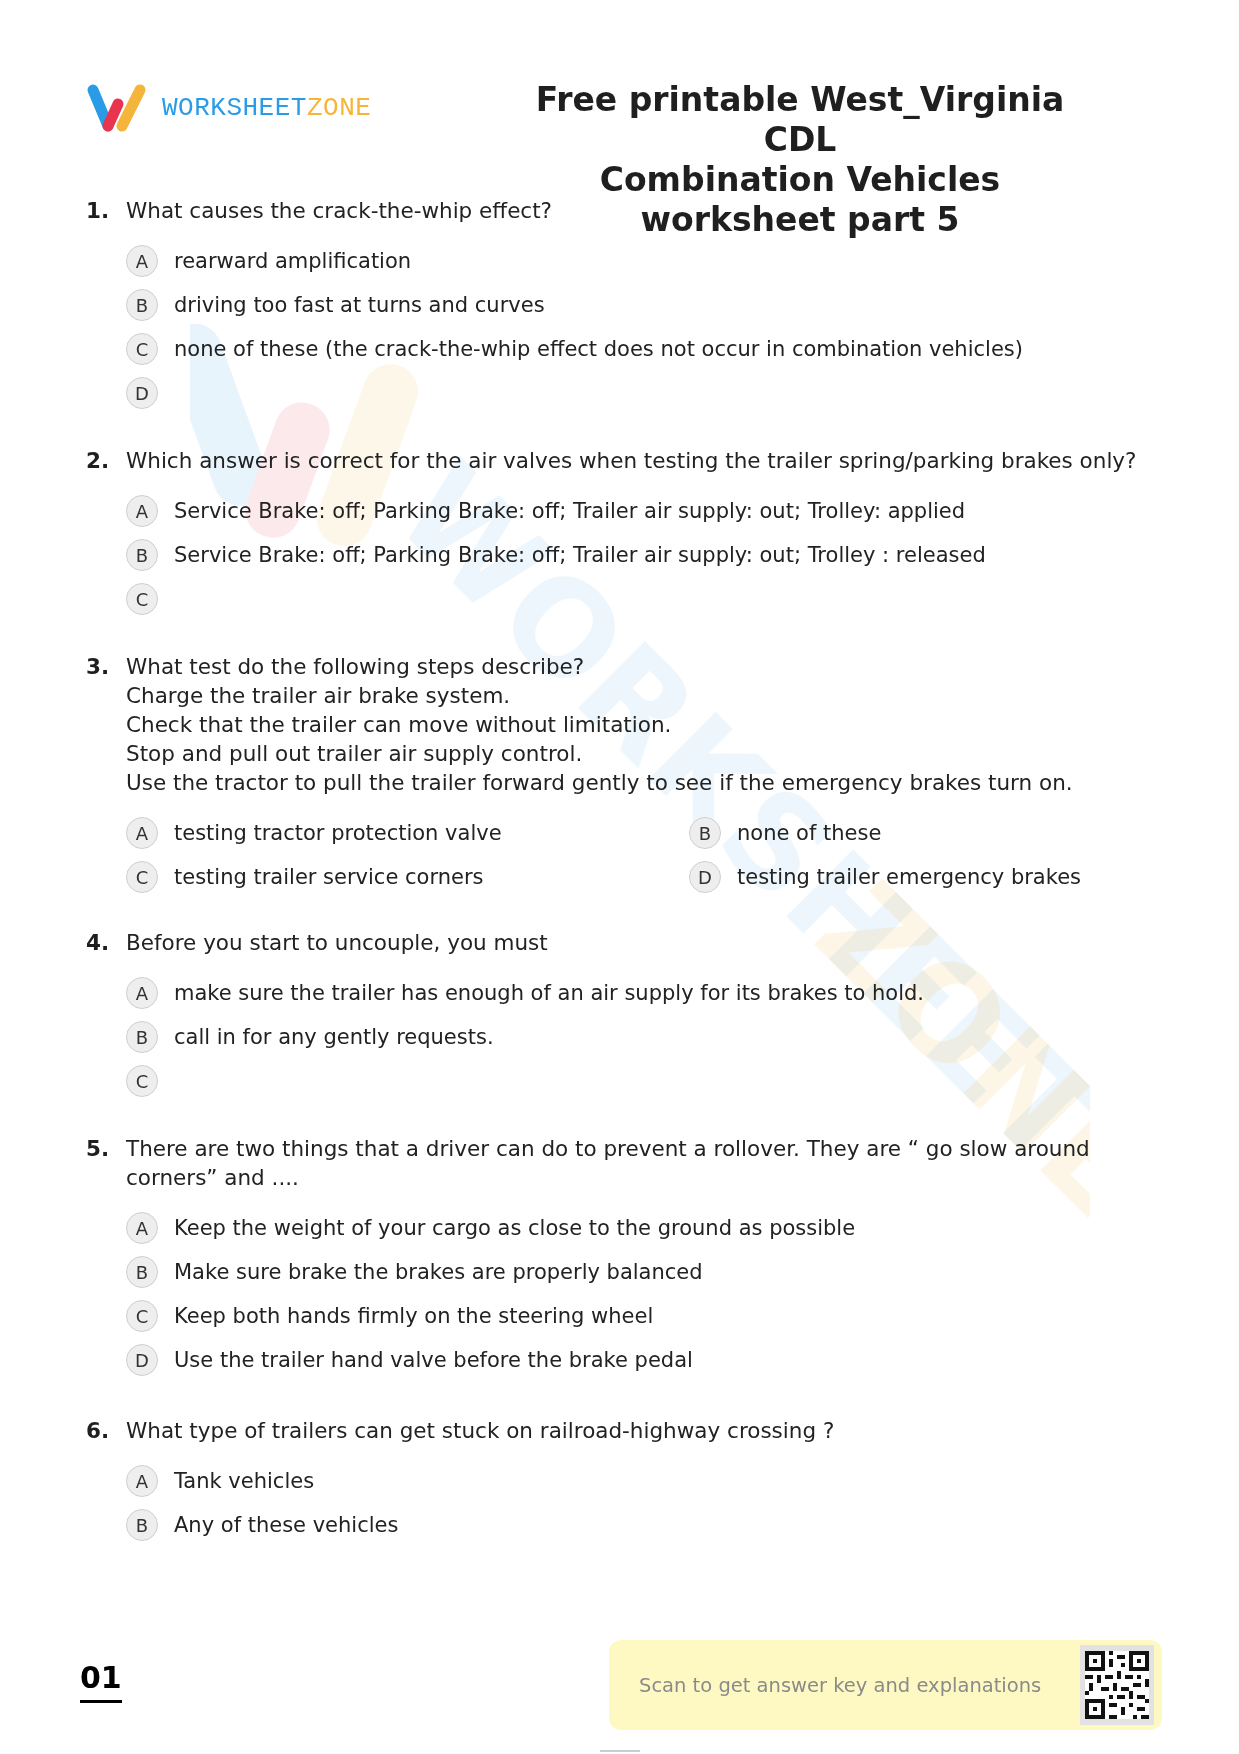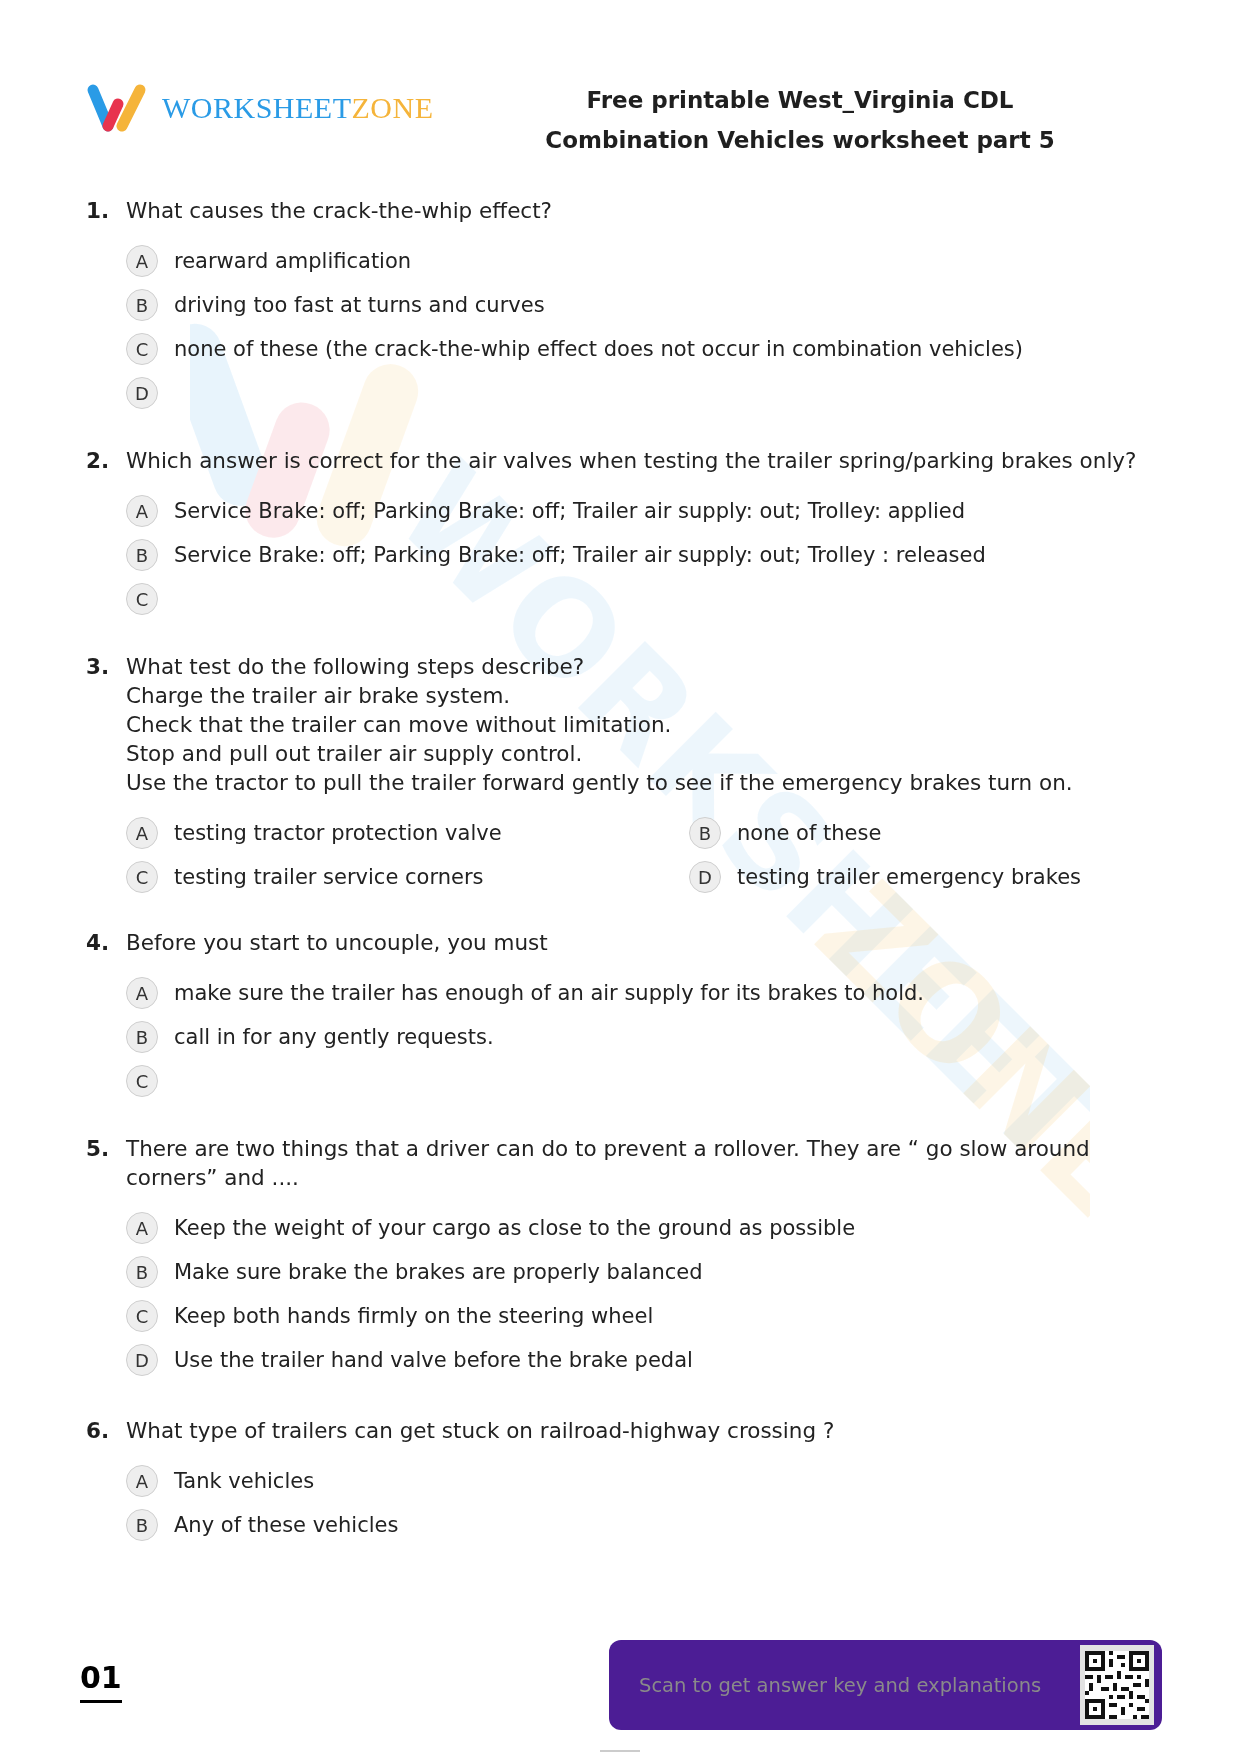--- a/index.html
+++ b/index.html
@@ -15,35 +15,35 @@
       left: 190px; top: 320px;
       width: 900px; height: 900px;
       pointer-events: none;
       z-index: 0;
     }
     .header { position: absolute; left: 0; top: 0; width: 1239px; height: 170px; z-index: 1; }
     .logo { position: absolute; left: 84px; top: 82px; display: flex; align-items: center; }
     .logo svg { width: 68px; height: 52px; }
     .logo-text {
       margin-left: 10px;
-      font-family: Liberation Serif, serif;
-      font-size: 30px;
+      font-family: Liberation Mono, monospace;
+      font-size: 26px;
       font-weight: 400;
       letter-spacing: 0.5px;
     }
     .logo-text .w1 { color: #2a9be6; }
     .logo-text .w2 { color: #f5b43a; }
     .title {
       position: absolute;
       left: 500px; top: 80px;
       width: 600px;
       text-align: center;
       font-family: "DejaVu Sans", sans-serif;
       font-weight: 700;
-      font-size: 23px;
+      font-size: 33px;
       line-height: 40px;
       color: #1f1f1f;
     }
     .content { position: absolute; left: 0; top: 0; width: 1239px; z-index: 1; }
     .question { position: absolute; left: 86px; width: 1080px; }
     .q-head { display: flex; font-size: 21.5px; line-height: 29px; }
     .q-num { width: 40px; font-weight: 700; color: #1f1f1f; flex-shrink: 0; }
     .q-text { white-space: pre-line; color: #222; }
     .options { margin-top: 14px; margin-left: 40px; }
     .option {
@@ -67,21 +67,21 @@
       position: absolute; left: 80px; top: 1662px;
       font-size: 30px; font-weight: 700; color: #000;
       border-bottom: 3px solid #000;
       line-height: 32px;
       padding-bottom: 6px;
       z-index: 1;
     }
     .scan-box {
       position: absolute; left: 609px; top: 1640px;
       width: 553px; height: 90px;
-      background: #4c1d95;
+      background: #fef9c3;
       border-radius: 12px;
       display: flex; align-items: center;
       z-index: 1;
     }
     .scan-text {
       margin-left: 30px;
       font-size: 19.5px;
       color: #8a8a8a;
       flex: 1;
     }

